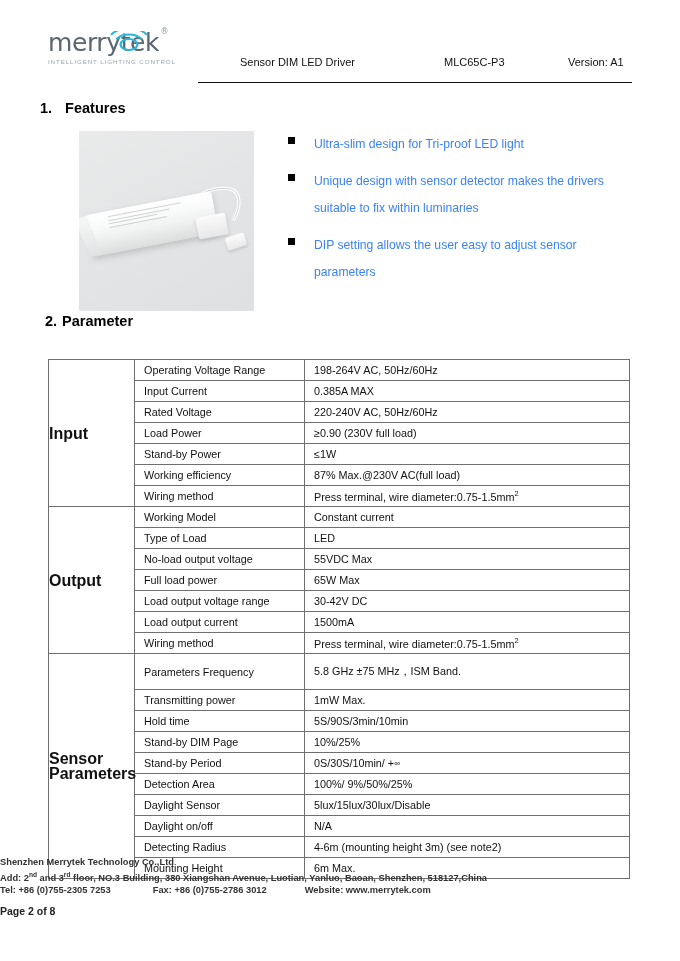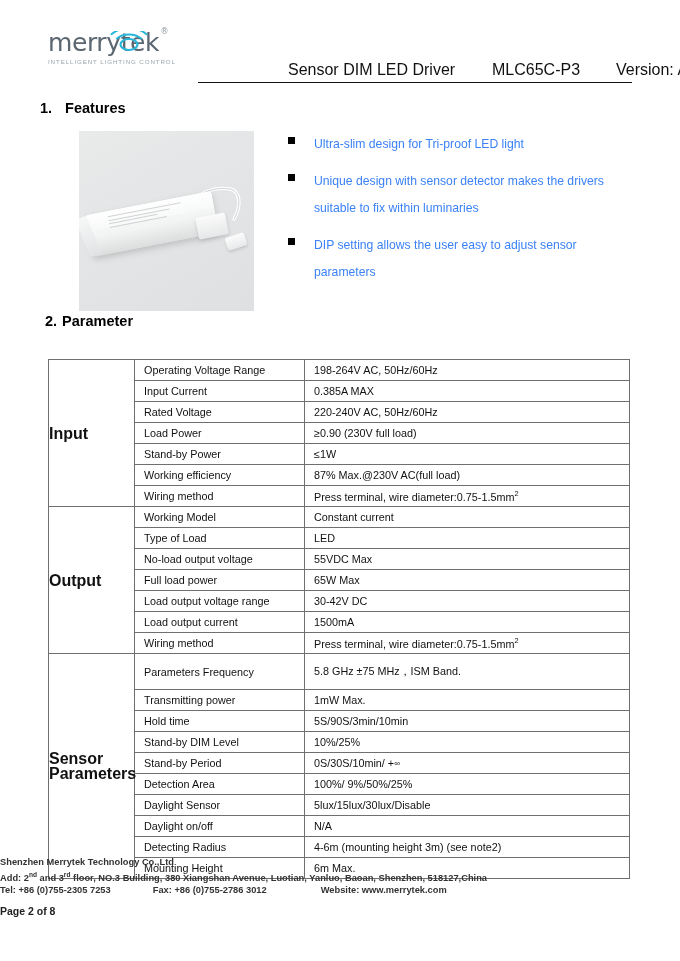--- a/index.html
+++ b/index.html
@@ -70,25 +70,24 @@
   .header-titles {
     position: absolute;
     left: 150px;
     top: 32px;
     width: 434px;
     height: 22px;
     border-bottom: 1.2px solid #111;
   }
   .header-titles span {
     position: absolute;
-    font-size: 16px;
+    font-size: 11px;
     color: #111;
     white-space: nowrap;
-    bottom: 3px;
-    margin-left: 48px;
+    bottom: 14px;
   }
   .ht-doc   { left: 42px; }
   .ht-model { left: 246px; }
   .ht-ver   { left: 370px; }
 
   
   .sec-title {
     position: absolute;
     font-size: 14.5px;
     font-weight: bold;
@@ -242,21 +241,21 @@
     font-size: 9.3px;
     color: #333;
     margin-bottom: 2px;
   }
   .f-contact {
     font-size: 9.3px;
     color: #333;
   }
   .f-contact span { display: inline-block; }
   .f-tel  { margin-right: 42px; }
-  .f-fax  { margin-right: 54px; }
+  .f-fax  { margin-right: 38px; }
   .f-page {
     margin-top: 10px;
     font-size: 10.5px;
     color: #222;
   }
   .f-addr sup { font-size: 6.6px; }
 </style>
 </head>
 <body>
 
@@ -401,21 +400,21 @@
         </tr>
         <tr>
           <td>Transmitting power</td>
           <td>1mW Max.</td>
         </tr>
         <tr>
           <td>Hold time</td>
           <td>5S/90S/3min/10min</td>
         </tr>
         <tr>
-          <td>Stand-by DIM Level</td>
+          <td>Stand-by DIM Page</td>
           <td>10%/25%</td>
         </tr>
         <tr>
           <td>Stand-by Period</td>
           <td>0S/30S/10min/ +<span class="inf">∞</span></td>
         </tr>
         <tr>
           <td>Detection Area</td>
           <td>100%/ 9%/50%/25%</td>
         </tr>

